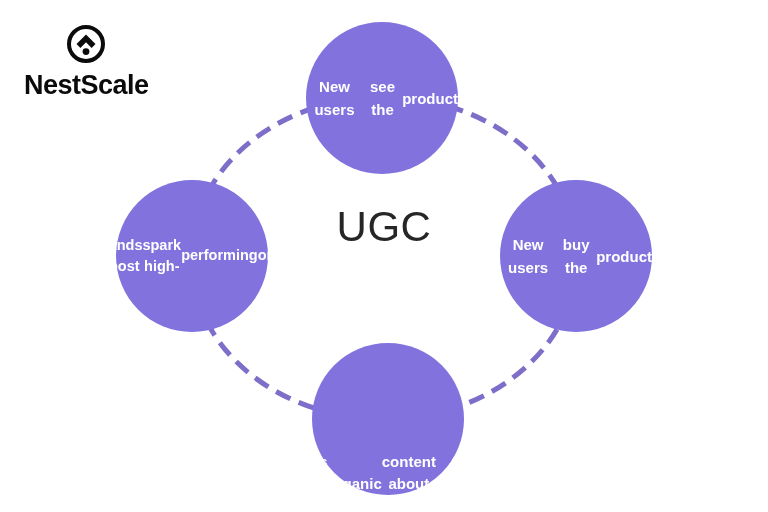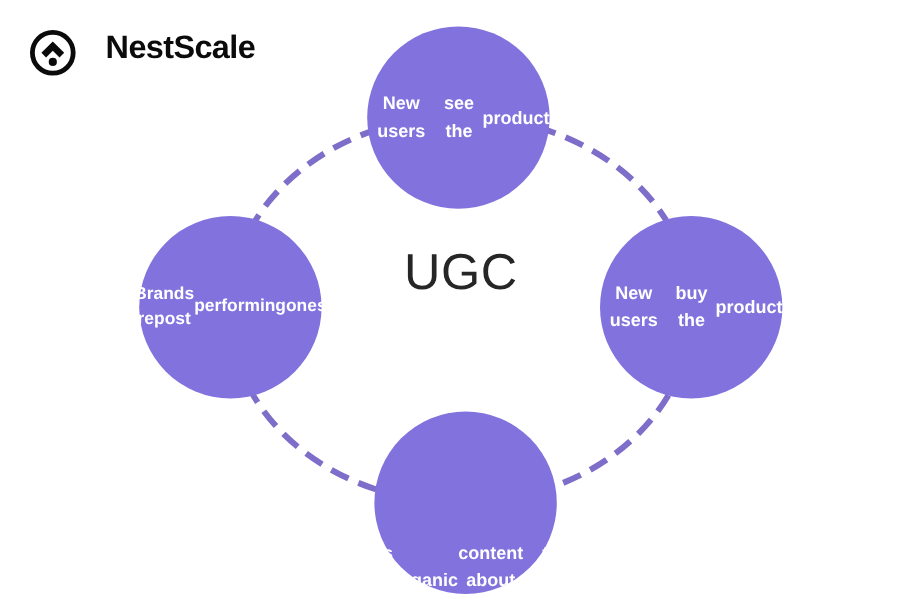--- a/index.html
+++ b/index.html
@@ -11,22 +11,23 @@
     overflow: hidden;
     font-family: "Liberation Sans", sans-serif;
   }
 
   
   .logo {
     position: absolute;
     left: 24px;
     top: 24px;
     display: flex;
-    align-items: flex-start;
-    gap: 24px;
+    align-items: center;
+    gap: 6px;
+    flex-direction: column;
   }
   .logo-icon { width: 40px; height: 40px; display: block; }
   .logo-text {
     font-size: 27px;
     font-weight: 800;
     letter-spacing: -0.5px;
     color: var(--logo-text, #0b0b0b);
   }
 
   
@@ -104,17 +105,18 @@
 
   <div class="node node-bottom">
     <div>Users make</div>
     <div>organic</div>
     <div>content about</div>
     <div>the content</div>
   </div>
 
   <div class="node node-left">
     <div>Brands repost</div>
+    <div>spark high-</div>
     <div>performing</div>
     <div>ones</div>
   </div>
 
 </div>
 
 </body></html>

